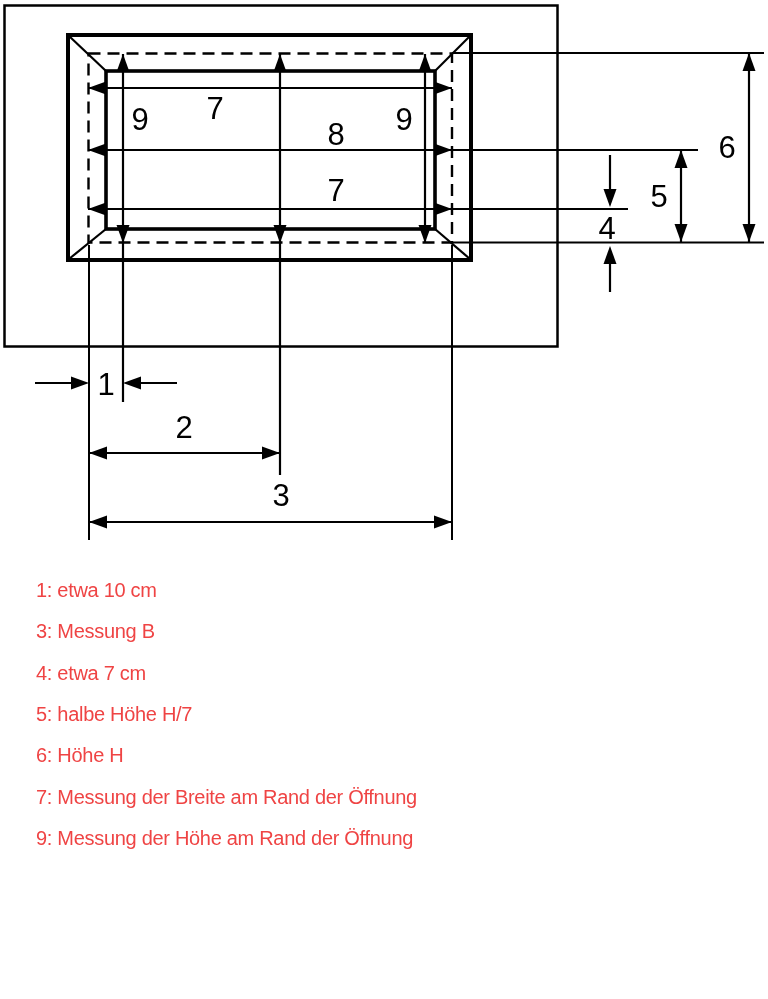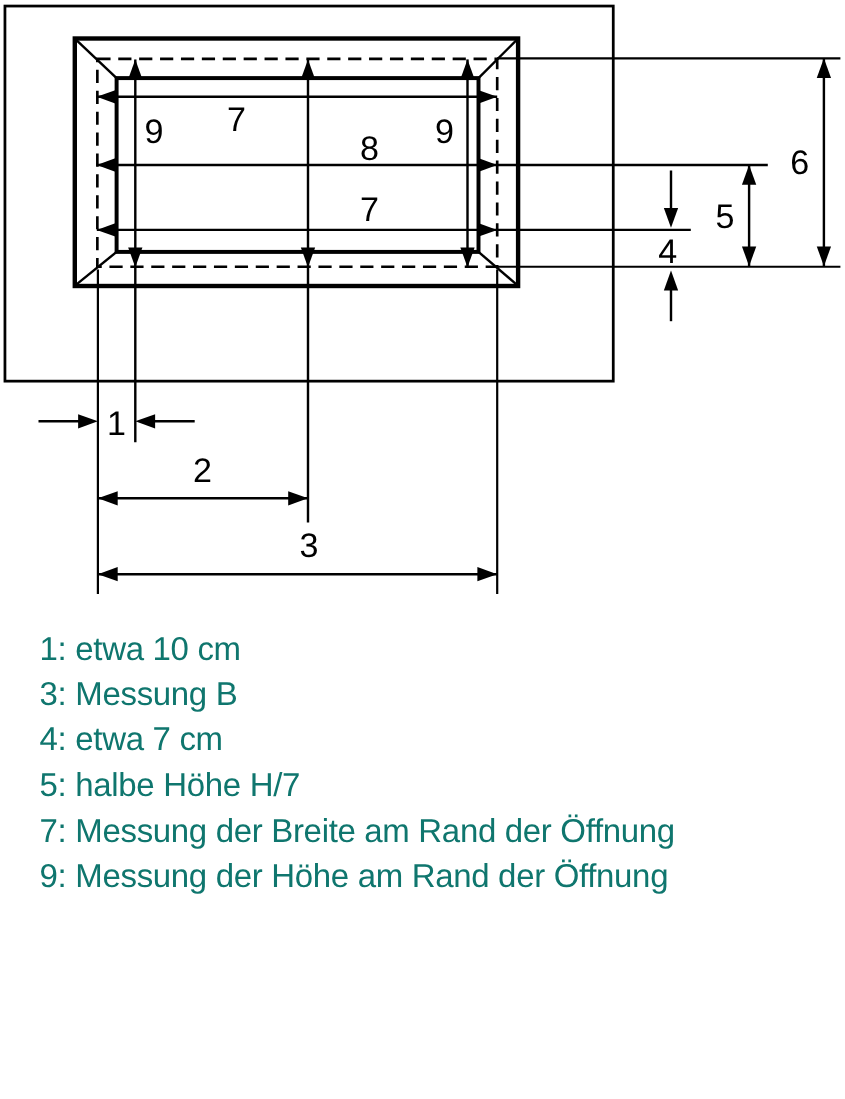--- a/index.html
+++ b/index.html
@@ -30,23 +30,23 @@
   .legend {
     position: absolute;
     left: 36px;
     top: 570px;
     width: 700px;
   }
   .legend-row {
     height: 41.3px;
     display: flex;
     align-items: center;
-    font-size: 30px;
+    font-size: 20px;
     letter-spacing: -0.3px;
-    color: #0f766e;
+    color: #ef4444;
     white-space: nowrap;
   }
 </style>
 </head>
 <body>
 
 <div class="page">
 
   <svg class="diagram" width="768" height="560" viewBox="0 0 768 560">
 
@@ -161,17 +161,18 @@
     <text x="607" y="239" text-anchor="middle">4</text>
     <text x="659" y="207" text-anchor="middle">5</text>
     <text x="727" y="158" text-anchor="middle">6</text>
   </svg>
 
   <div class="legend">
     <div class="legend-row">1: etwa 10 cm</div>
     <div class="legend-row">3: Messung B</div>
     <div class="legend-row">4: etwa 7 cm</div>
     <div class="legend-row">5: halbe Höhe H/7</div>
+    <div class="legend-row">6: Höhe H</div>
     <div class="legend-row">7: Messung der Breite am Rand der Öffnung</div>
     <div class="legend-row">9: Messung der Höhe am Rand der Öffnung</div>
   </div>
 
 </div>
 
 </body></html>

